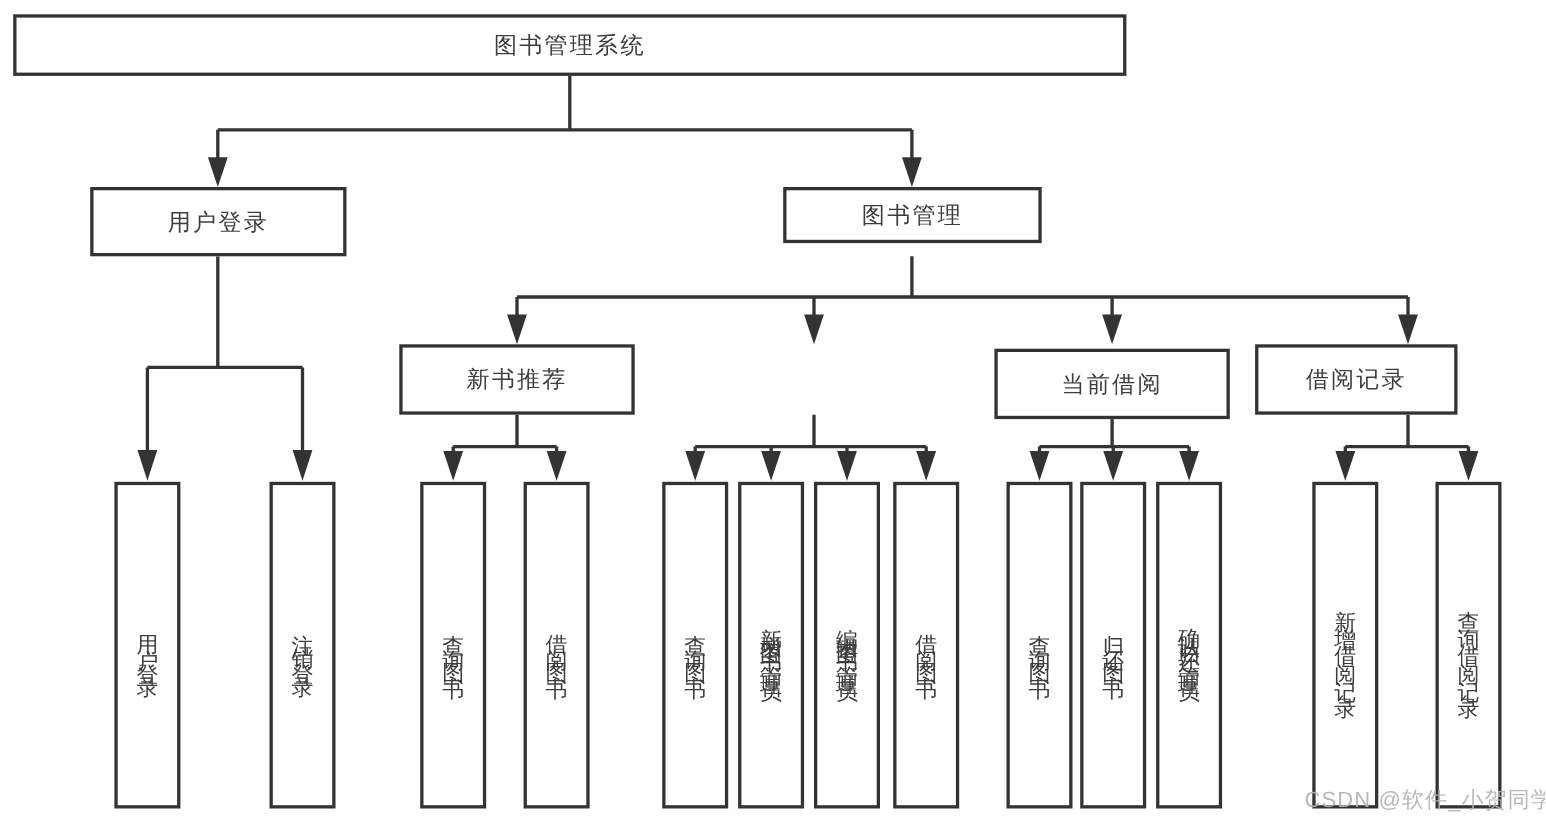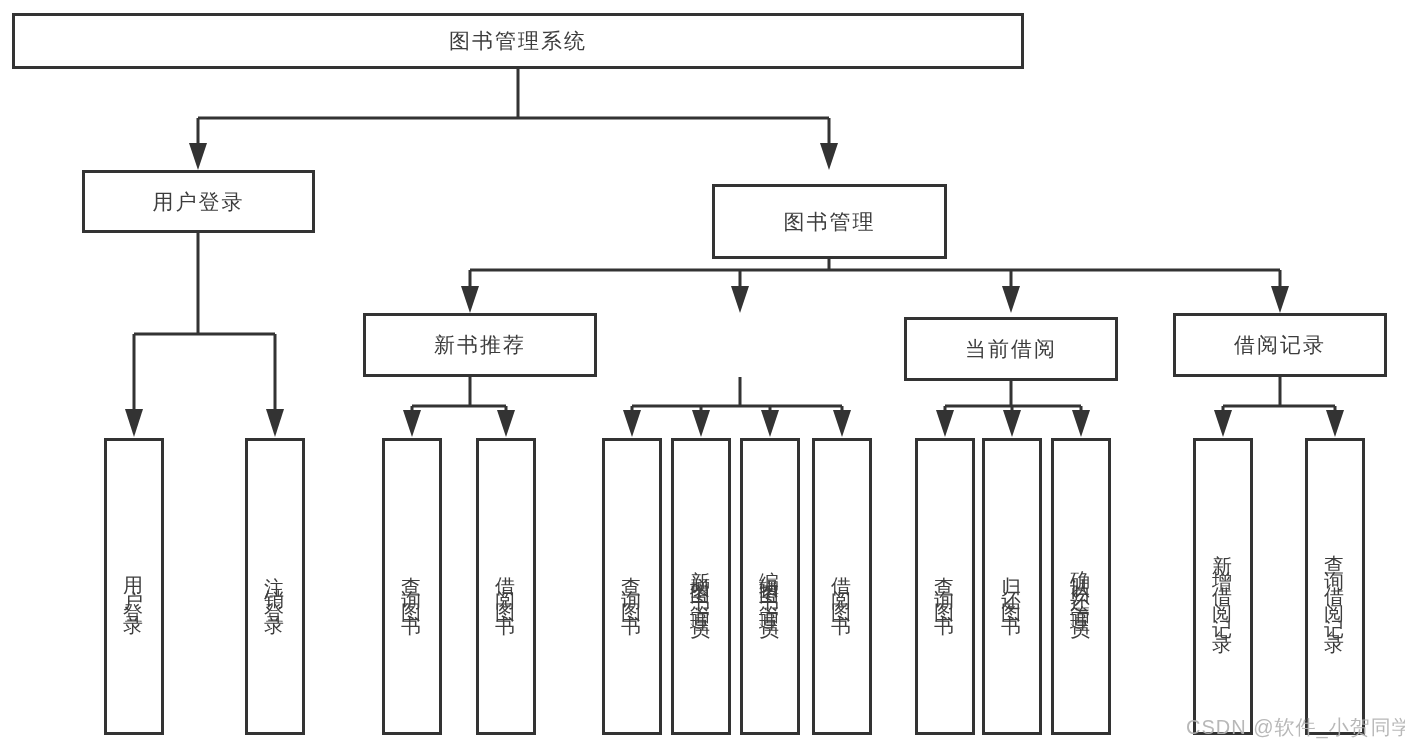--- a/index.html
+++ b/index.html
@@ -90,31 +90,31 @@
     <path class="ah" d="M1335 437 L1326 410 L1344 410 Z"></path>
   </svg>
 
   <div class="box" style="left:12px;top:13px;width:1012px;height:56px">
     <span>图书管理系统</span>
   </div>
 
   <div class="box" style="left:82px;top:170px;width:233px;height:63px">
     <span>用户登录</span>
   </div>
-  <div class="box" style="left:712px;top:184px;width:235px;height:75px">
+  <div class="box" style="left:712px;top:170px;width:235px;height:51px">
     <span>图书管理</span>
   </div>
 
-  <div class="box" style="left:363px;top:313px;width:234px;height:64px">
+  <div class="box" style="left:363px;top:313px;width:214px;height:64px">
     <span>新书推荐</span>
   </div>
   <div class="box" style="left:904px;top:317px;width:214px;height:64px">
     <span>当前借阅</span>
   </div>
-  <div class="box" style="left:1173px;top:313px;width:214px;height:64px">
+  <div class="box" style="left:1141px;top:313px;width:184px;height:64px">
     <span>借阅记录</span>
   </div>
 
   <div class="box leaf s4" style="left:104px;top:438px;width:60px;height:297px">
     <span>用户登录</span>
   </div>
   <div class="box leaf s4" style="left:245px;top:438px;width:60px;height:297px">
     <span>注销登录</span>
   </div>
 

